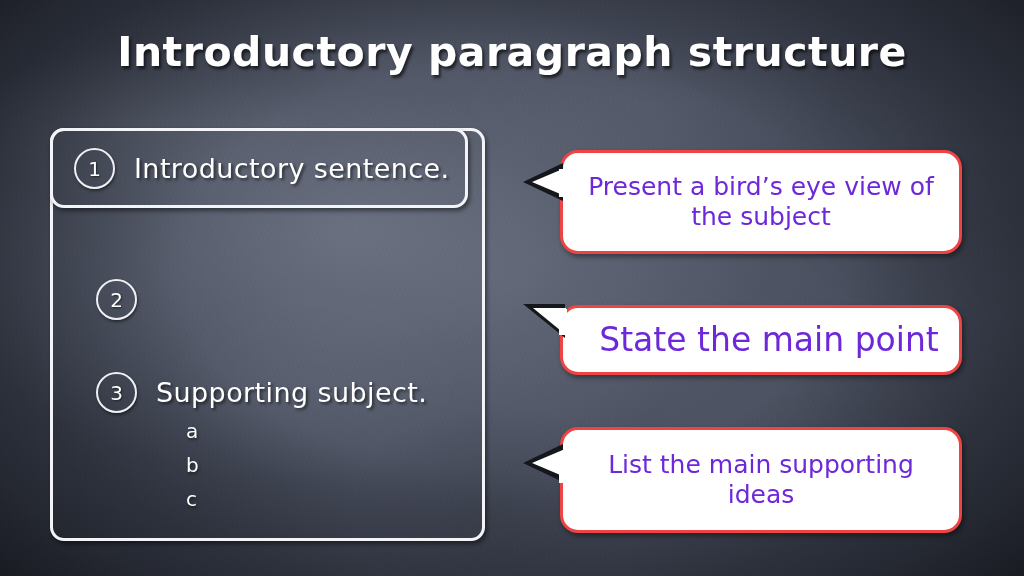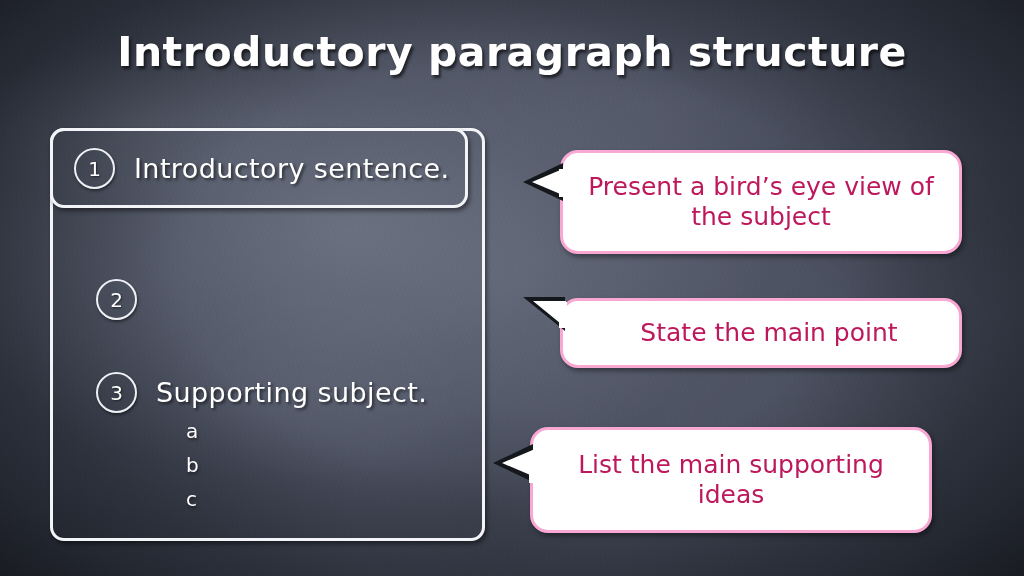--- a/index.html
+++ b/index.html
@@ -133,28 +133,28 @@
     text-shadow: 1px 2px 3px rgba(0,0,0,0.5);
   }
   #sub-a { top: 419px; }
   #sub-b { top: 453px; }
   #sub-c { top: 487px; }
 
   
   .callout {
     position: absolute;
     background: #ffffff;
-    border: 3px solid #f9a8d4;
+    border: 3px solid #ef4444;
     border-radius: 18px;
     box-sizing: border-box;
     display: flex;
     align-items: center;
     justify-content: center;
     text-align: center;
-    color: #be185d;
+    color: #6d28d9;
     font-family: "DejaVu Sans", sans-serif;
     line-height: 1.22;
     padding: 4px 14px;
     box-shadow: 2px 3px 5px rgba(0,0,0,0.40);
   }
   .callout-text { display: block; }
 
   
   .tail {
     position: absolute;
@@ -168,25 +168,25 @@
   }
   .tail-fill {
     border-width: 14px 33px 14px 0;
     border-color: transparent #ffffff transparent transparent;
   }
 
   #callout-1 { left: 560px; top: 150px; width: 402px; height: 104px; font-size: 25px; }
   #callout-1 .tail-outline { left: -40px; top: 10px; }
   #callout-1 .tail-fill    { left: -31px; top: 15px; }
 
-  #callout-2 { left: 560px; top: 298px; width: 402px; height: 70px; font-size: 25px; padding-left: 30px; }
+  #callout-2 { left: 560px; top: 305px; width: 402px; height: 70px; font-size: 33px; padding-left: 30px; }
   #callout-2 .tail-outline { left: -40px; top: -4px; border-width: 0 42px 34px 0; border-color: transparent #14171c transparent transparent; }
   #callout-2 .tail-fill    { left: -30px; top: 0px;  border-width: 0 33px 27px 0; border-color: transparent #ffffff transparent transparent; }
 
-  #callout-3 { left: 530px; top: 427px; width: 402px; height: 106px; font-size: 25px; }
+  #callout-3 { left: 560px; top: 427px; width: 402px; height: 106px; font-size: 25px; }
   #callout-3 .tail-outline { left: -40px; top: 14px; }
   #callout-3 .tail-fill    { left: -31px; top: 19px; }
 
   
   .tail-seam {
     position: absolute;
     left: -4px;
     width: 8px;
     background: #ffffff;
   }

